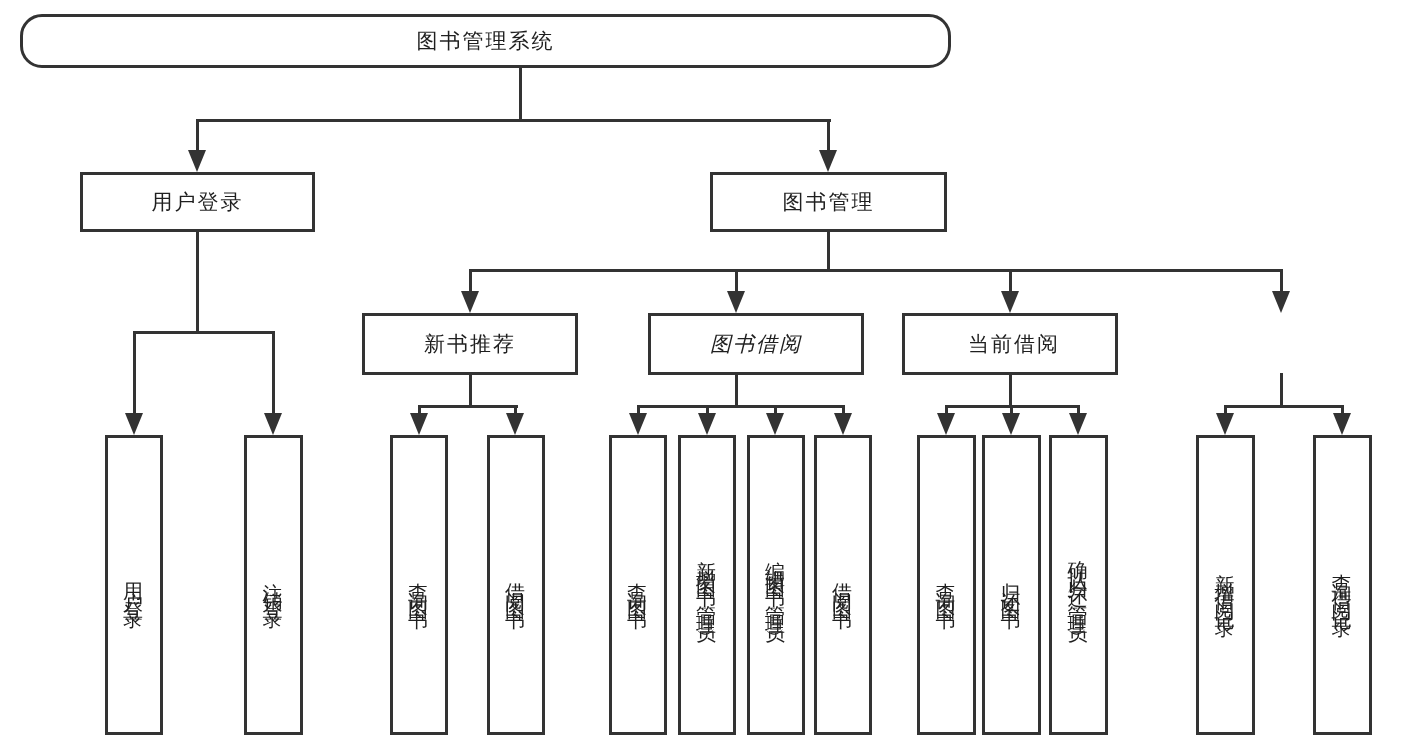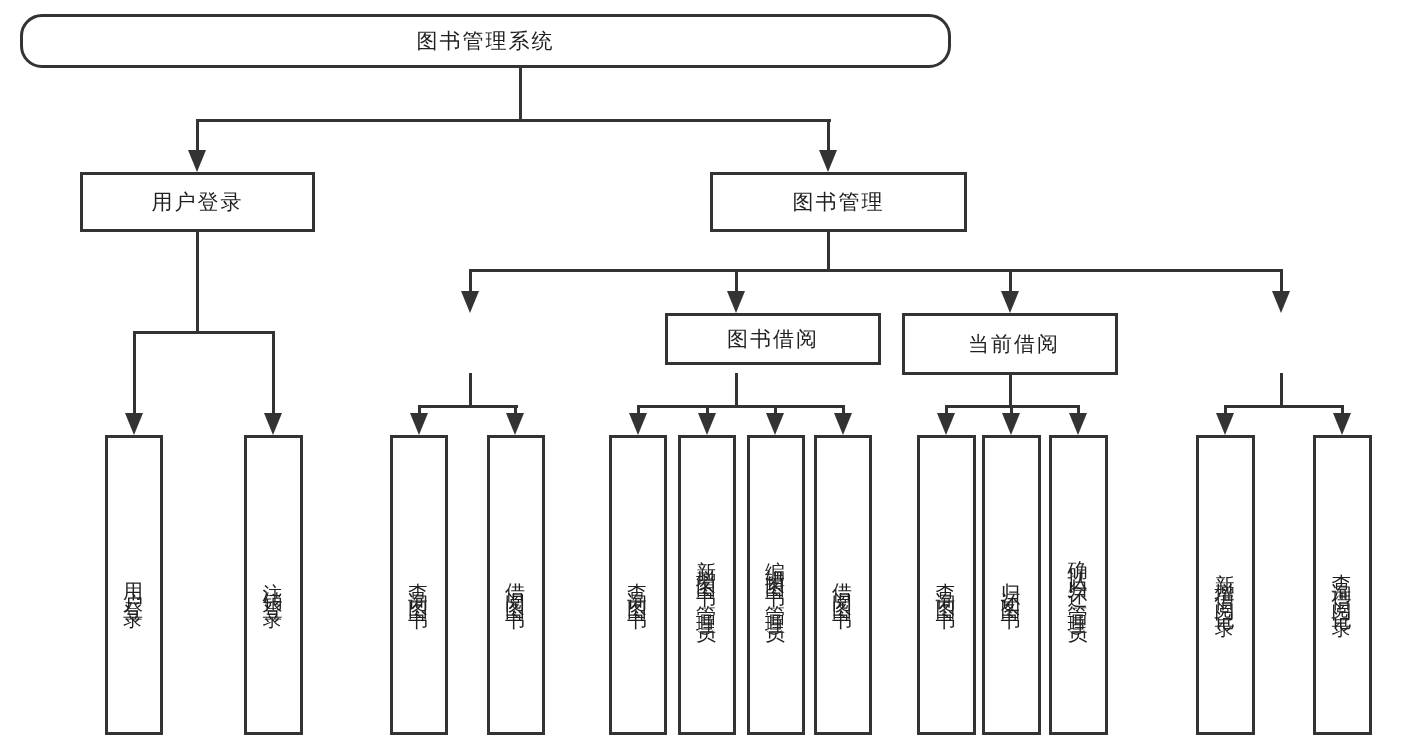--- a/index.html
+++ b/index.html
@@ -67,41 +67,42 @@
   <div class="box" style="left:20px; top:14px; width:931px; height:54px;border-radius:22px;">图书管理系统</div>
 
   <div class="vline" style="left:519px; top:65px; width:3px; height:57px;"></div>
   <div class="hline" style="left:196px; top:119px; width:635px; height:3px;"></div>
   <div class="vline" style="left:196px; top:119px; width:3px; height:33px;"></div>
   <div class="arrow" style="left:188px; top:150px;"></div>
   <div class="vline" style="left:827px; top:119px; width:3px; height:33px;"></div>
   <div class="arrow" style="left:819px; top:150px;"></div>
 
   <div class="box" style="left:80px; top:172px; width:235px; height:60px;">用户登录</div>
-  <div class="box" style="left:710px; top:172px; width:257px; height:60px;">图书管理</div>
+  <div class="box" style="left:710px; top:172px; width:237px; height:60px;">图书管理</div>
 
   <div class="vline" style="left:196px; top:230px; width:3px; height:103px;"></div>
   <div class="hline" style="left:133px; top:331px; width:142px; height:3px;"></div>
   <div class="vline" style="left:133px; top:331px; width:3px; height:82px;"></div>
   <div class="arrow" style="left:125px; top:413px;"></div>
   <div class="vline" style="left:272px; top:331px; width:3px; height:82px;"></div>
   <div class="arrow" style="left:264px; top:413px;"></div>
 
   <div class="vline" style="left:827px; top:230px; width:3px; height:42px;"></div>
   <div class="hline" style="left:469px; top:269px; width:813px; height:3px;"></div>
   <div class="vline" style="left:469px; top:269px; width:3px; height:24px;"></div>
   <div class="arrow" style="left:461px; top:291px;"></div>
   <div class="vline" style="left:735px; top:269px; width:3px; height:24px;"></div>
   <div class="arrow" style="left:727px; top:291px;"></div>
   <div class="vline" style="left:1009px; top:269px; width:3px; height:24px;"></div>
   <div class="arrow" style="left:1001px; top:291px;"></div>
   <div class="vline" style="left:1280px; top:269px; width:3px; height:24px;"></div>
   <div class="arrow" style="left:1272px; top:291px;"></div>
 
-  <div class="box" style="left:665px; top:313px; width:216px; height:52px;">图书借阅</div>
+  <div class="box" style="left:362px; top:313px; width:216px; height:62px;">新书推荐</div>
+  <div class="box" style="left:648px; top:313px; width:216px; height:62px;font-style:italic;">图书借阅</div>
   <div class="box" style="left:902px; top:313px; width:216px; height:62px;padding-left:8px;">当前借阅</div>
 
   <div class="vline" style="left:469px; top:373px; width:3px; height:34px;"></div>
   <div class="hline" style="left:418px; top:405px; width:100px; height:3px;"></div>
   <div class="vline" style="left:418px; top:405px; width:3px; height:10px;"></div>
   <div class="arrow" style="left:410px; top:413px;"></div>
   <div class="vline" style="left:514px; top:405px; width:3px; height:10px;"></div>
   <div class="arrow" style="left:506px; top:413px;"></div>
 
   <div class="vline" style="left:735px; top:373px; width:3px; height:34px;"></div>

